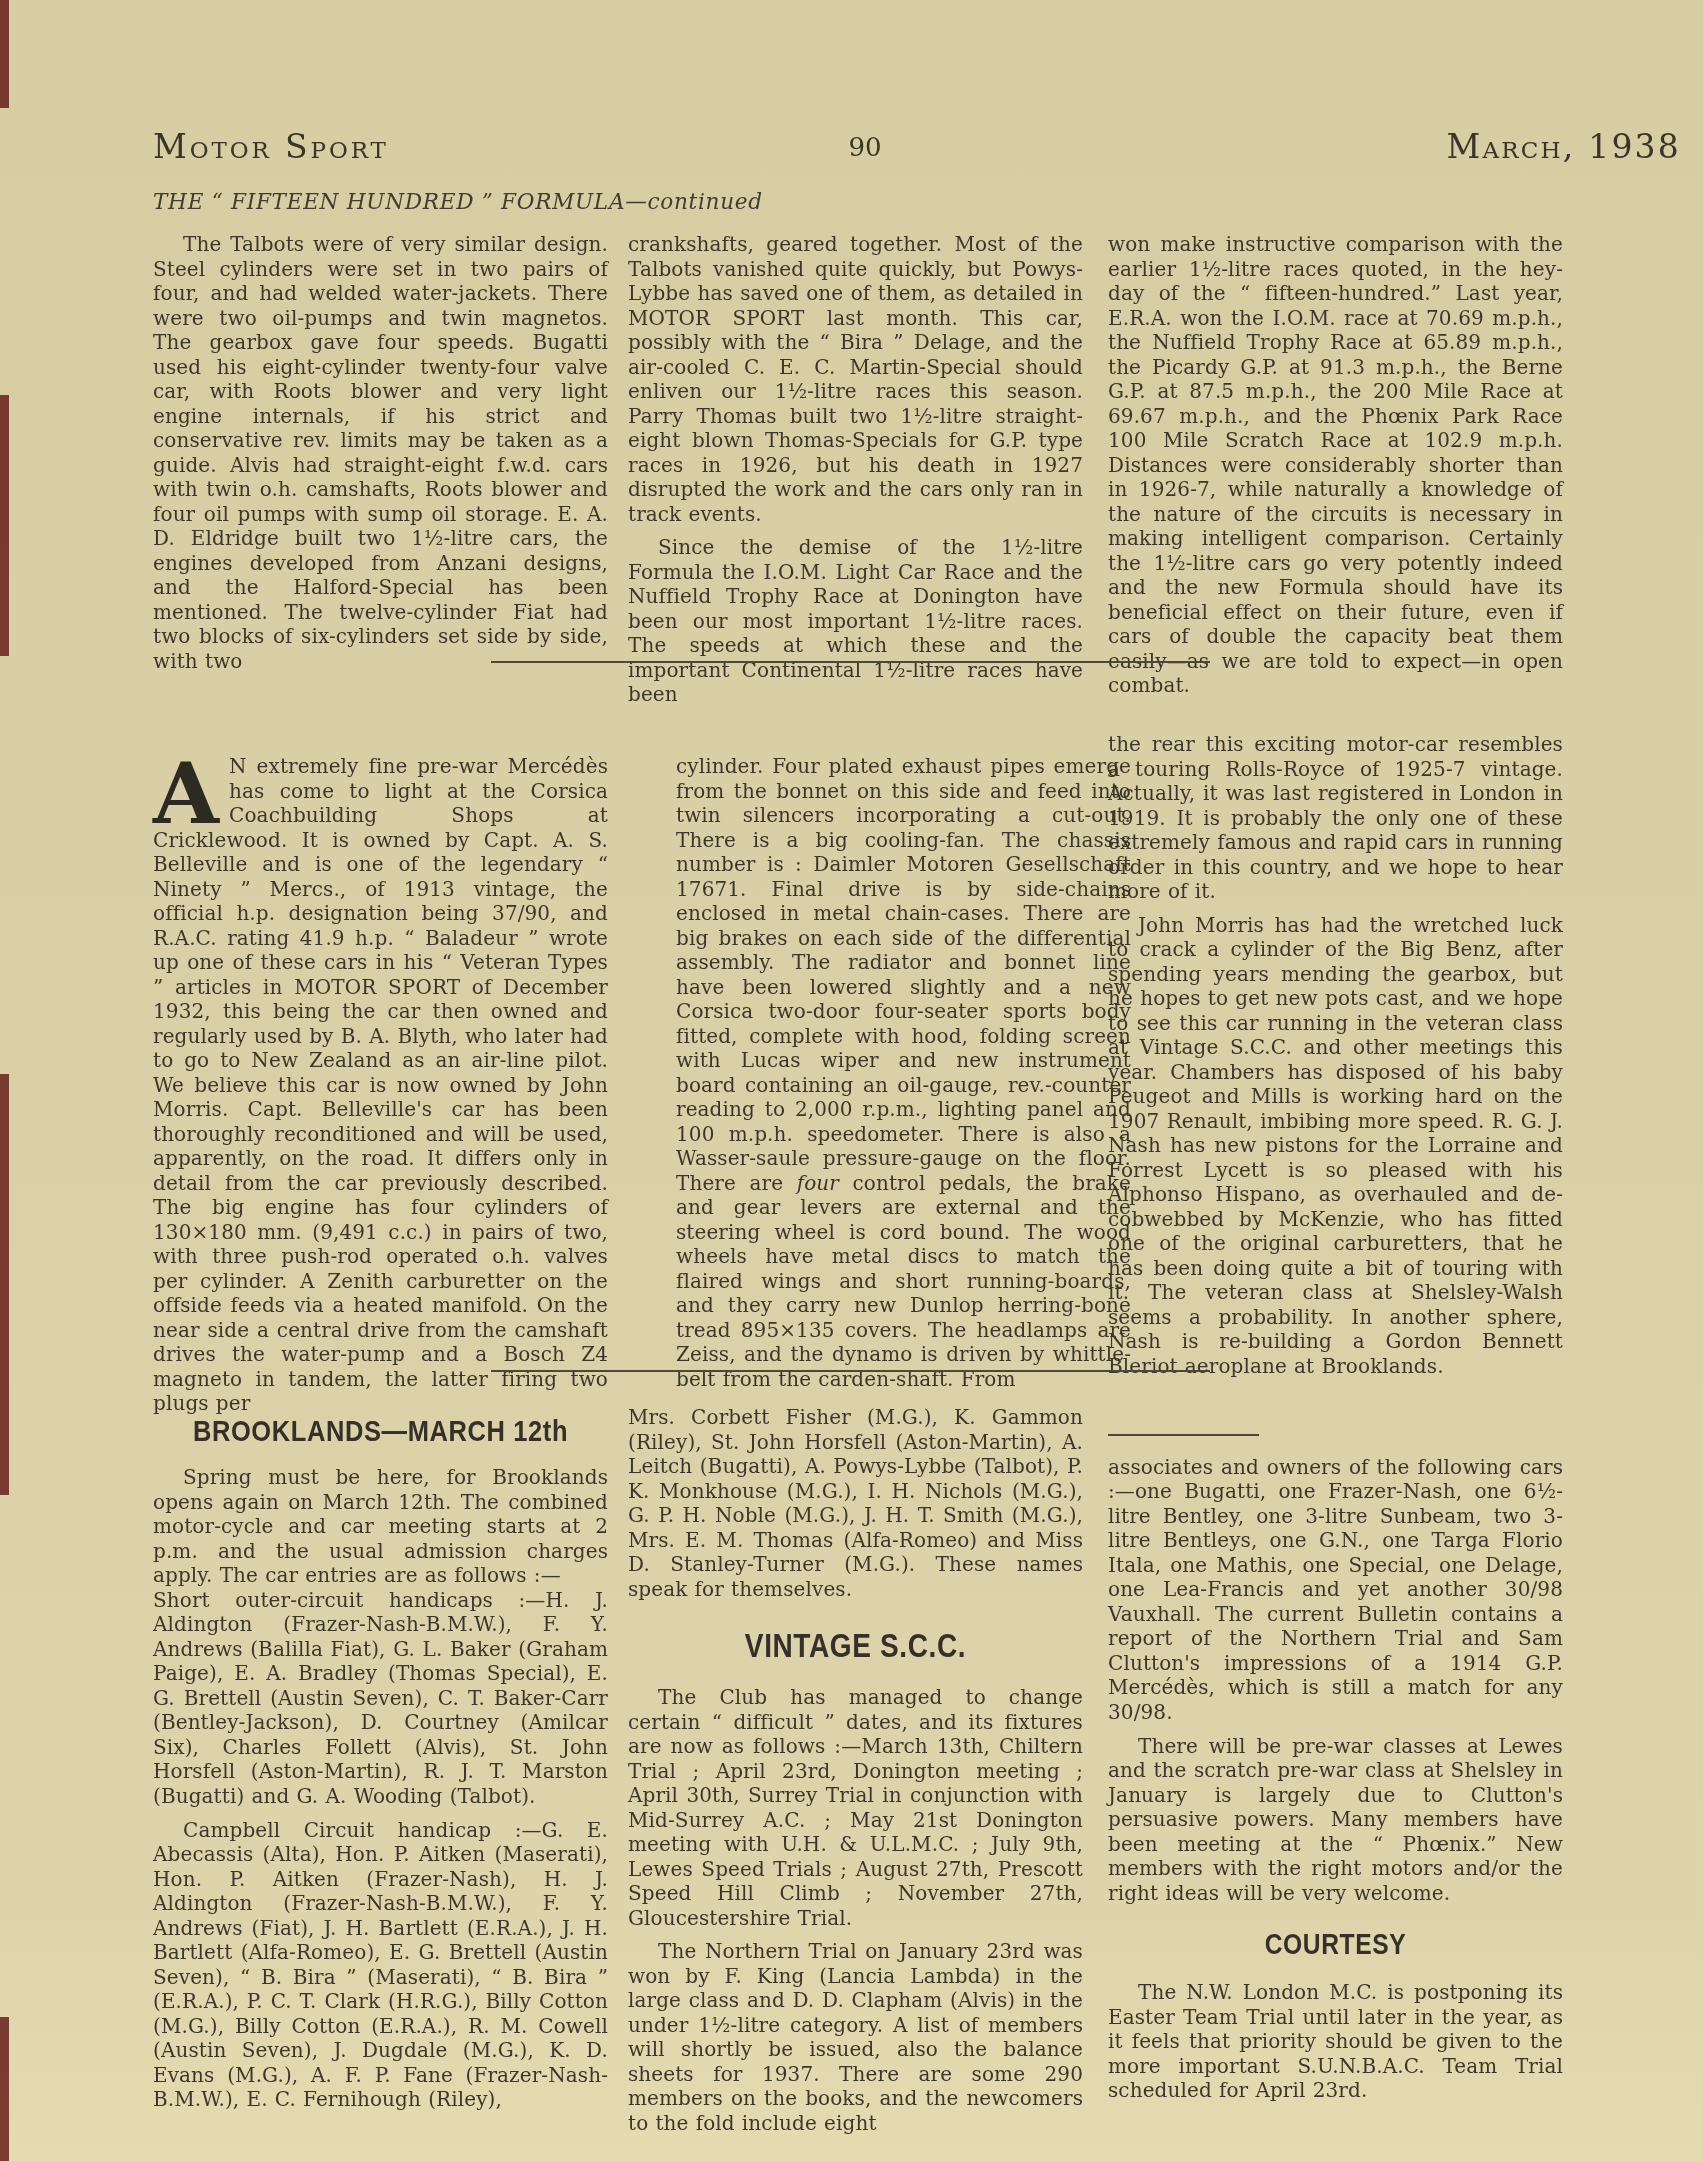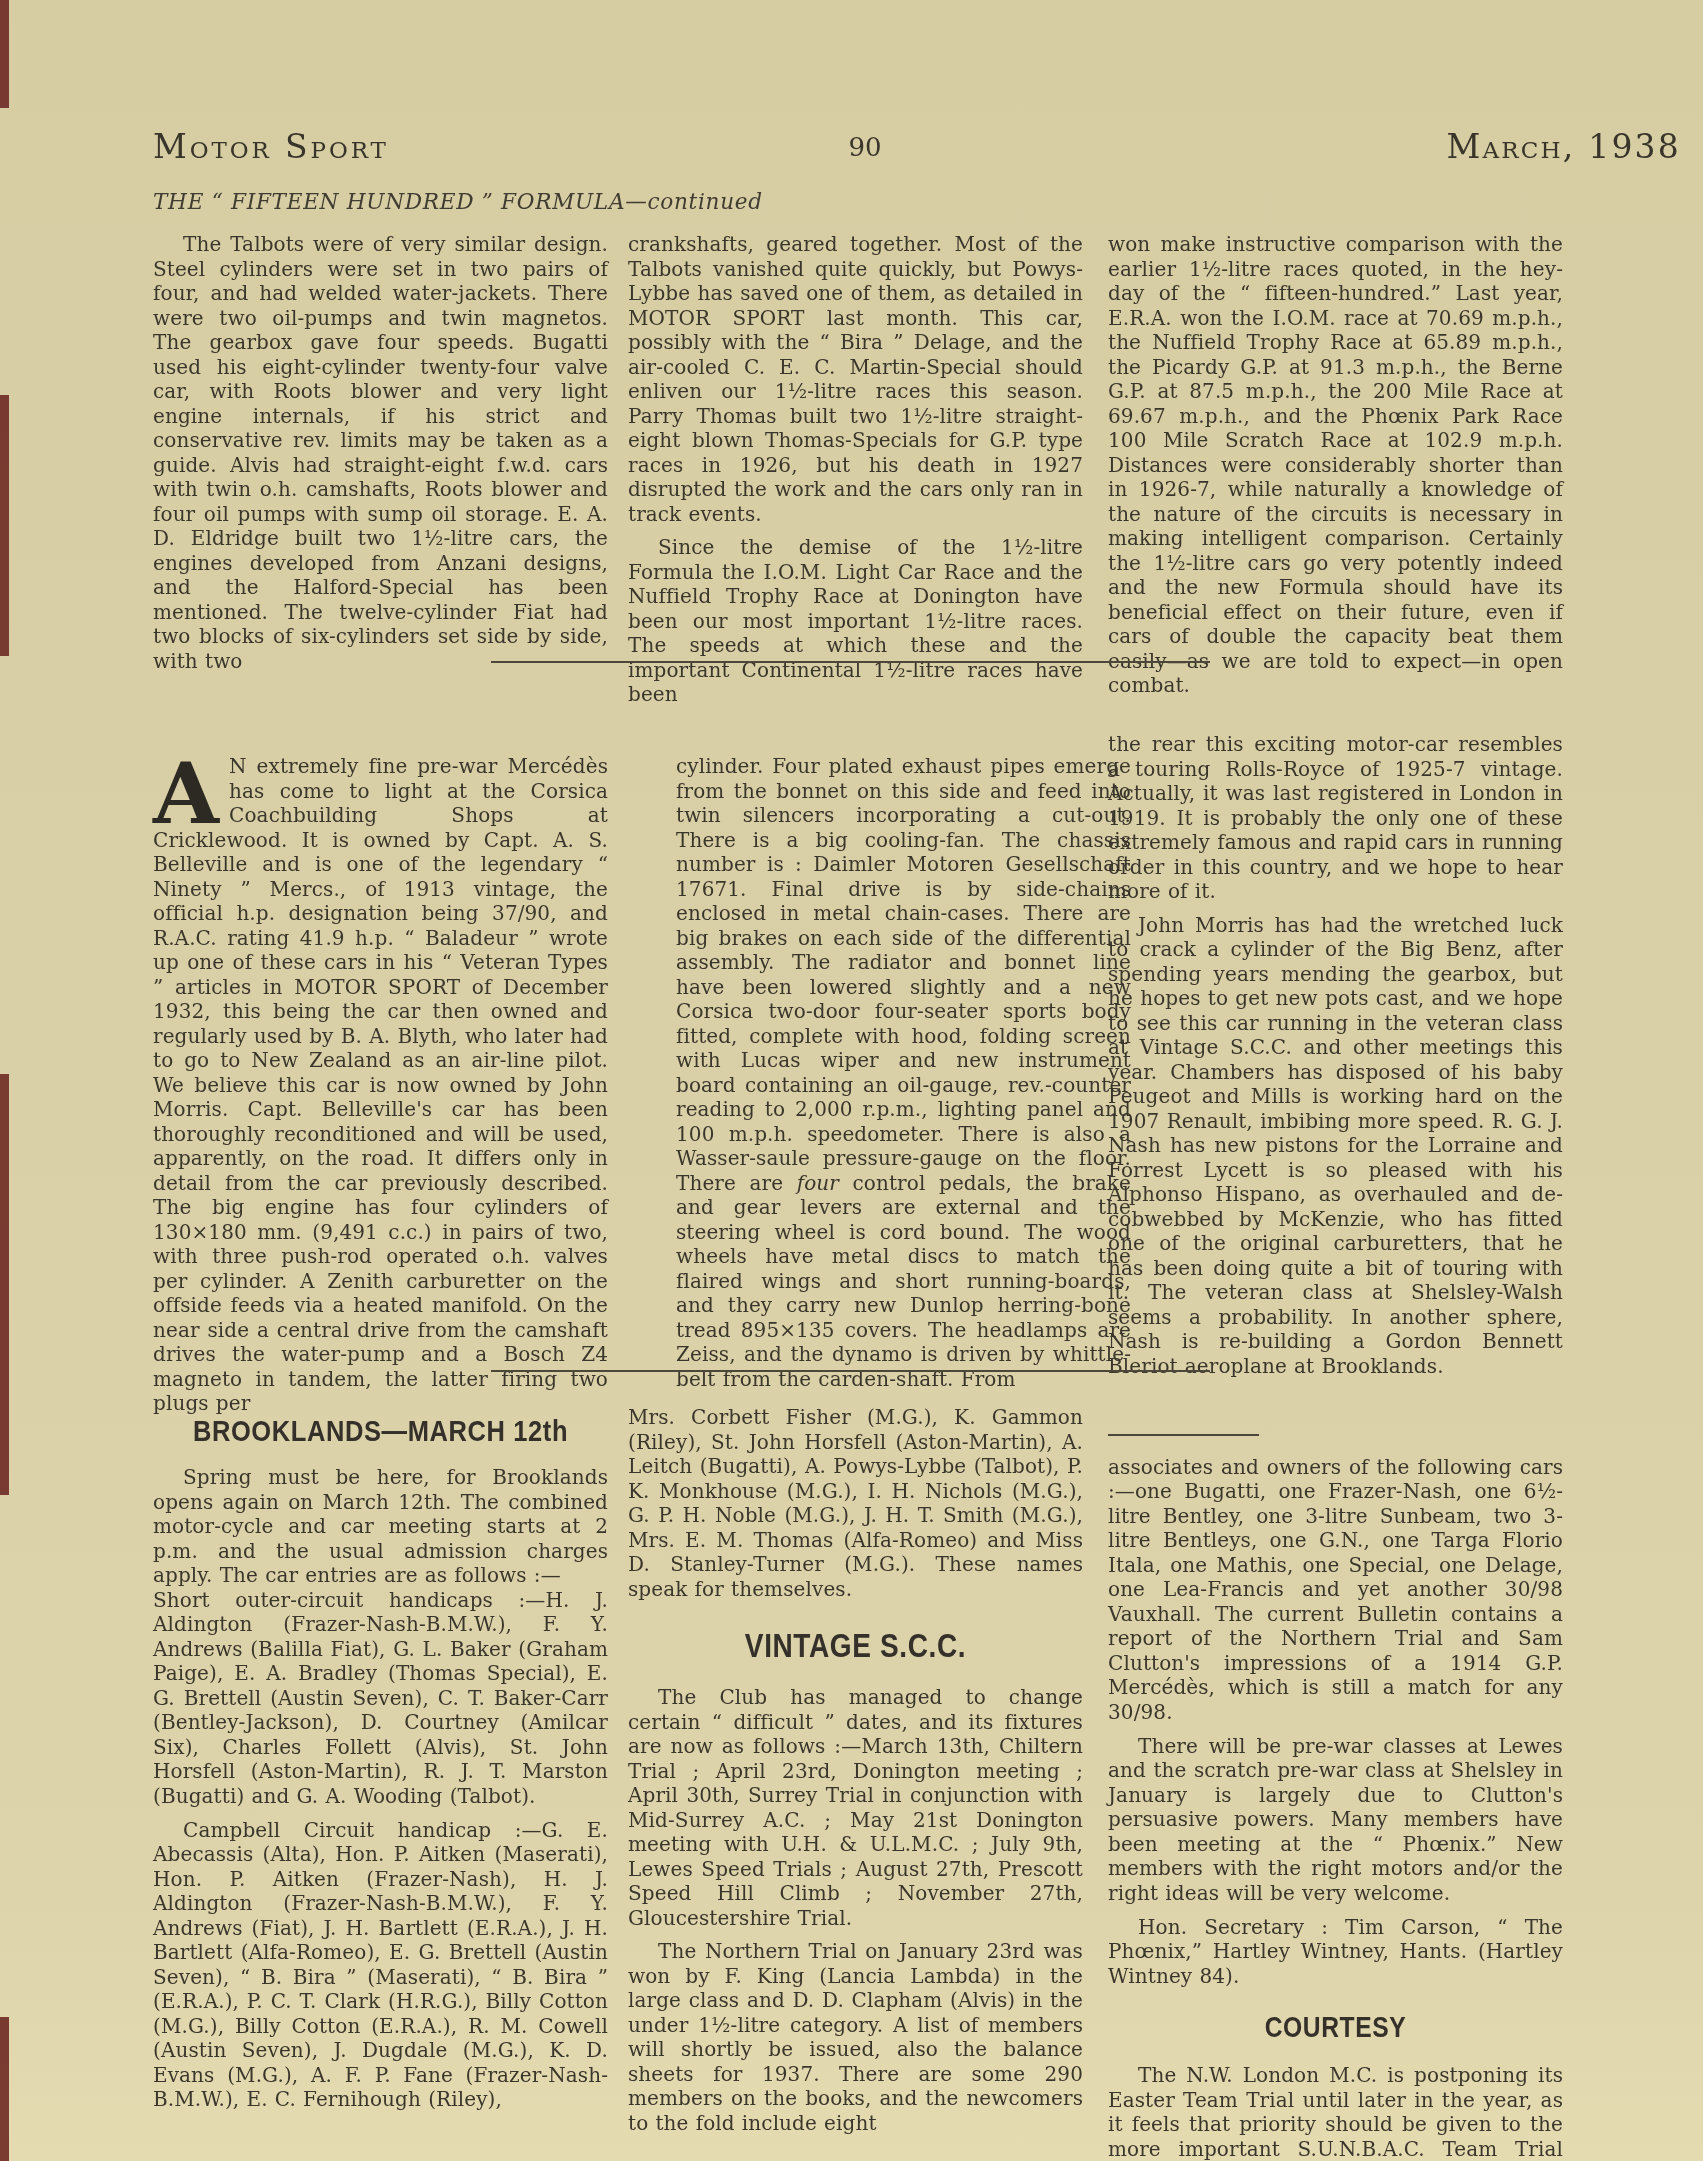--- a/index.html
+++ b/index.html
@@ -101,19 +101,18 @@
     <p class="body">Mrs. Corbett Fisher (M.G.), K. Gammon (Riley), St. John Horsfell (Aston-Martin), A. Leitch (Bugatti), A. Powys-Lybbe (Talbot), P. K. Monkhouse (M.G.), I. H. Nichols (M.G.), G. P. H. Noble (M.G.), J. H. T. Smith (M.G.), Mrs. E. M. Thomas (Alfa-Romeo) and Miss D. Stanley-Turner (M.G.). These names speak for themselves.</p>
     <h2 class="sans-h" id="vintage-h">VINTAGE S.C.C.</h2>
     <p class="body indent">The Club has managed to change certain “ difficult ” dates, and its fixtures are now as follows :—March 13th, Chiltern Trial ; April 23rd, Donington meeting ; April 30th, Surrey Trial in conjunction with Mid-Surrey A.C. ; May 21st Donington meeting with U.H. &amp; U.L.M.C. ; July 9th, Lewes Speed Trials ; August 27th, Prescott Speed Hill Climb ; November 27th, Gloucestershire Trial.</p>
     <p class="body indent gap">The Northern Trial on January 23rd was won by F. King (Lancia Lambda) in the large class and D. D. Clapham (Alvis) in the under 1½-litre category. A list of members will shortly be issued, also the balance sheets for 1937. There are some 290 members on the books, and the newcomers to the fold include eight</p>
   </div>
 
   <div class="col" id="b-col3">
     <div class="end-rule"></div>
     <p class="body">associates and owners of the following cars :—one Bugatti, one Frazer-Nash, one 6½-litre Bentley, one 3-litre Sunbeam, two 3-litre Bentleys, one G.N., one Targa Florio Itala, one Mathis, one Special, one Delage, one Lea-Francis and yet another 30/98 Vauxhall. The current Bulletin contains a report of the Northern Trial and Sam Clutton's impressions of a 1914 G.P. Mercédès, which is still a match for any 30/98.</p>
     <p class="body indent gap">There will be pre-war classes at Lewes and the scratch pre-war class at Shelsley in January is largely due to Clutton's persuasive powers. Many members have been meeting at the “ Phœnix.” New members with the right motors and/or the right ideas will be very welcome.</p>
-    <p class="body indent gap">Hon. Secretary : Tim Carson, “ The Phœnix,” Hartley Wintney, Hants. (Hartley Wintney 84).</p>
     <h2 class="sans-h" id="courtesy-h">COURTESY</h2>
     <p class="body indent">The N.W. London M.C. is postponing its Easter Team Trial until later in the year, as it feels that priority should be given to the more important S.U.N.B.A.C. Team Trial scheduled for April 23rd.</p>
   </div>
 
 </div>
 
 
 </body></html>

